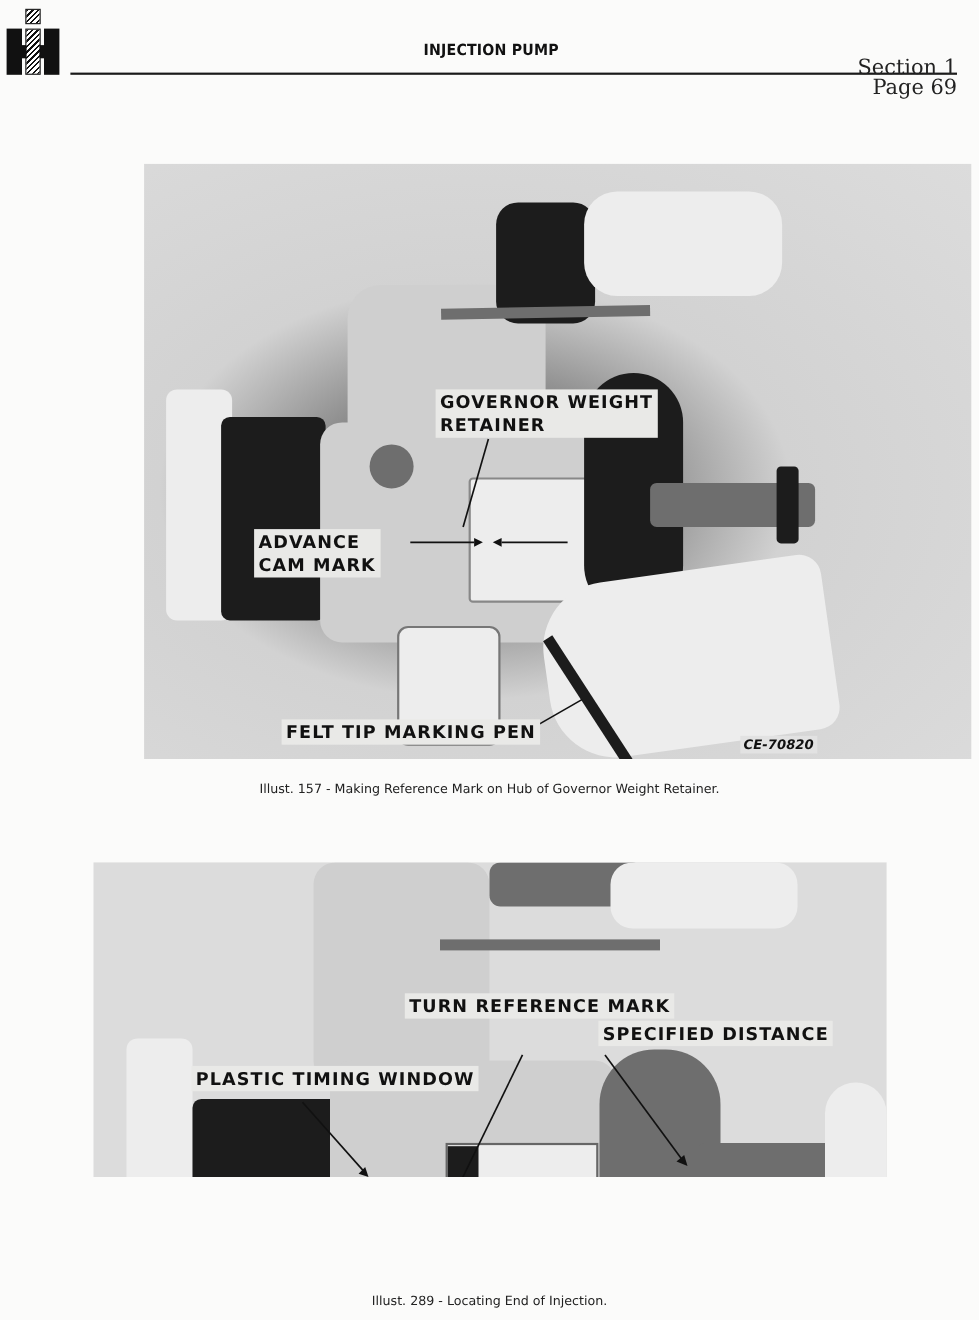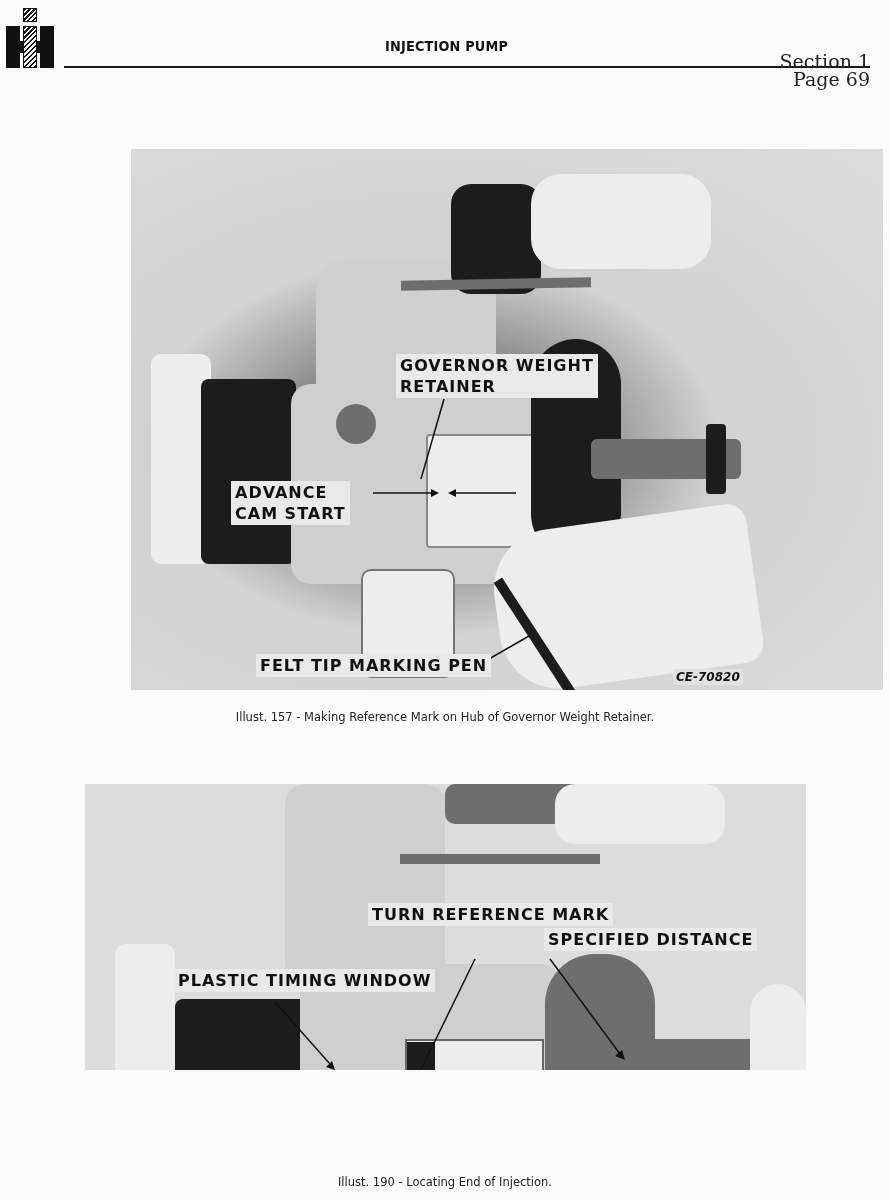--- a/index.html
+++ b/index.html
@@ -109,21 +109,21 @@
       <line x1="242" y1="344" x2="300" y2="344" stroke="#111" stroke-width="1.5"></line>
       <polygon points="300,340 308,344 300,348" fill="#111"></polygon>
       <line x1="385" y1="344" x2="325" y2="344" stroke="#111" stroke-width="1.5"></line>
       <polygon points="325,340 317,344 325,348" fill="#111"></polygon>
       <line x1="358" y1="510" x2="398" y2="487" stroke="#111" stroke-width="1.5"></line>
     </svg>
 
     <div class="label" style="left:265px; top:205px;">GOVERNOR WEIGHT
 RETAINER</div>
     <div class="label" style="left:100px; top:332px;">ADVANCE
-CAM START</div>
+CAM MARK</div>
     <div class="label" style="left:125px; top:505px;">FELT TIP MARKING PEN</div>
     <div class="code" style="left:542px; top:520px;">CE-70820</div>
   </div>
   <div class="caption cap1">Illust. 157 - Making Reference Mark on Hub of Governor Weight Retainer.</div>
 
   <div class="photo photo2">
     <div class="shape light" style="left:200px; top:0; width:160px; height:200px; border-radius:20px;"></div>
     <div class="shape mid" style="left:360px; top:0; width:140px; height:40px; border-radius:10px;"></div>
     <div class="shape pale" style="left:470px; top:0; width:170px; height:60px; border-radius:20px;"></div>
     <div class="shape mid" style="left:315px; top:70px; width:200px; height:10px;"></div>
@@ -142,15 +142,15 @@
       <line x1="390" y1="175" x2="330" y2="298" stroke="#111" stroke-width="1.5"></line>
       <line x1="465" y1="175" x2="535" y2="270" stroke="#111" stroke-width="1.5"></line>
       <polygon points="530,272 540,276 537,266" fill="#111"></polygon>
     </svg>
 
     <div class="label" style="left:283px; top:119px;">TURN REFERENCE MARK</div>
     <div class="label" style="left:411px; top:144px;margin-left:48px;">SPECIFIED DISTANCE</div>
     <div class="label" style="left:89px; top:185px;">PLASTIC TIMING WINDOW</div>
     <div class="code" style="left:633px; top:352px;">CE-87167</div>
   </div>
-  <div class="caption cap2">Illust. 190 - Locating End of Injection.</div>
+  <div class="caption cap2">Illust. 289 - Locating End of Injection.</div>
 
 </div>
 
 </body></html>

